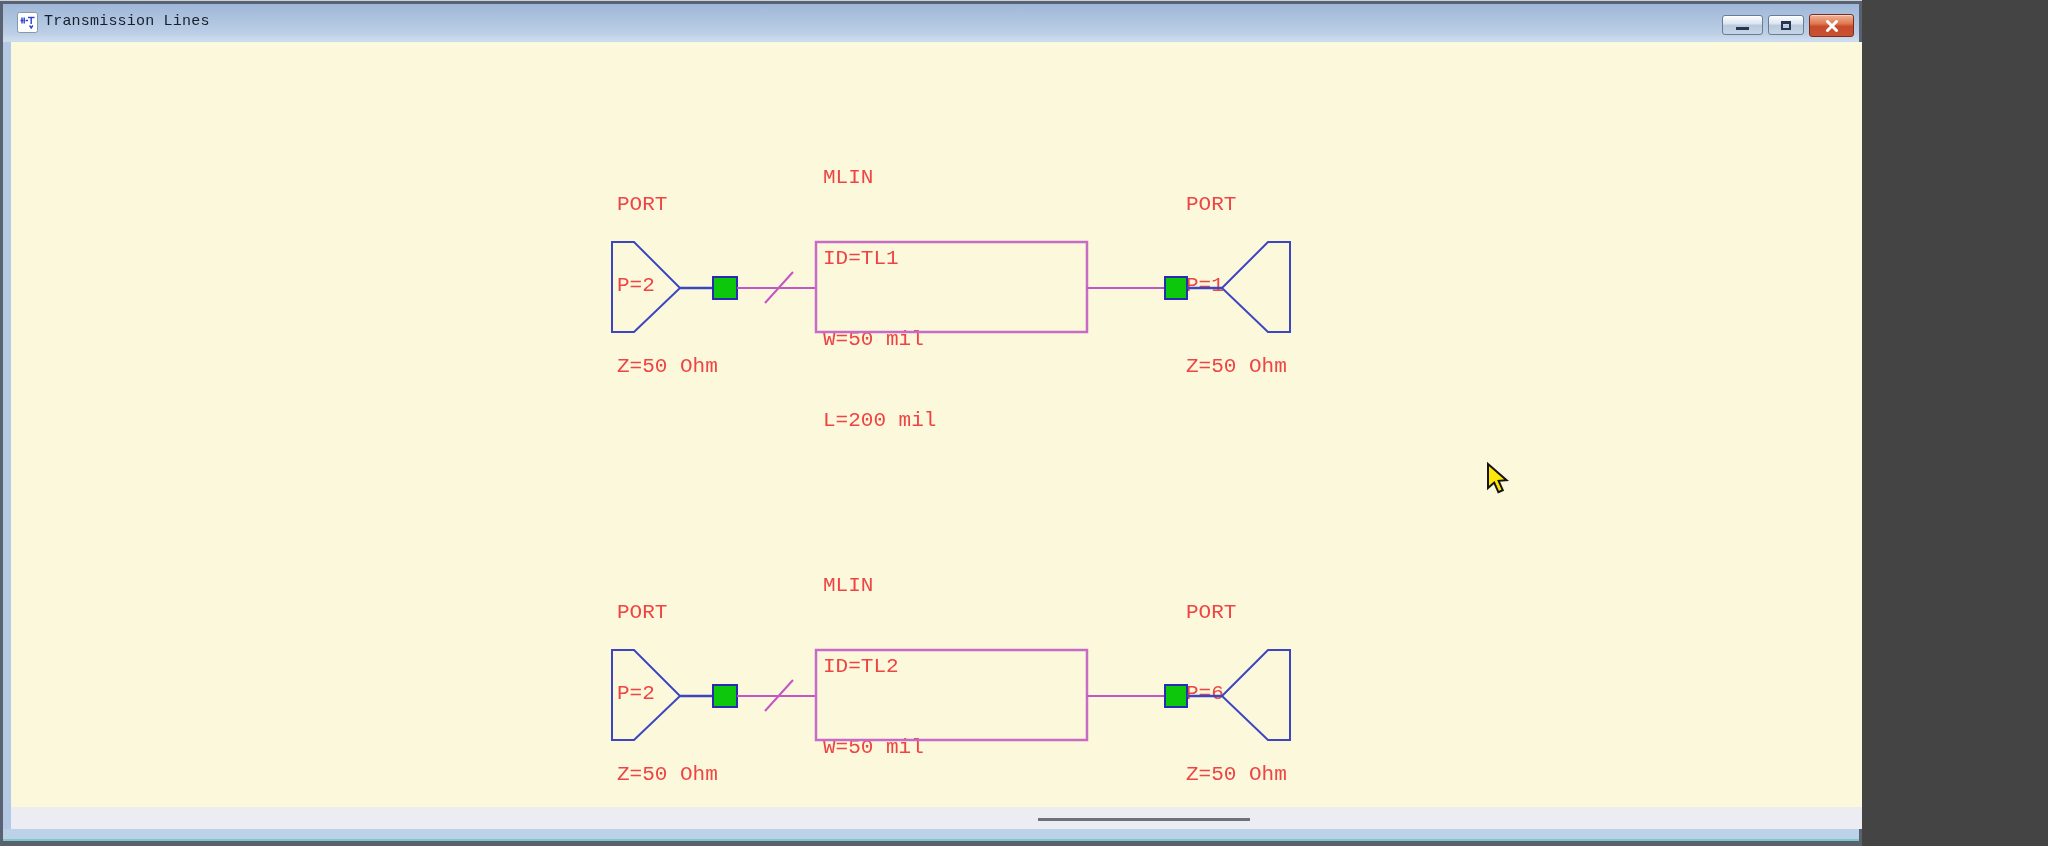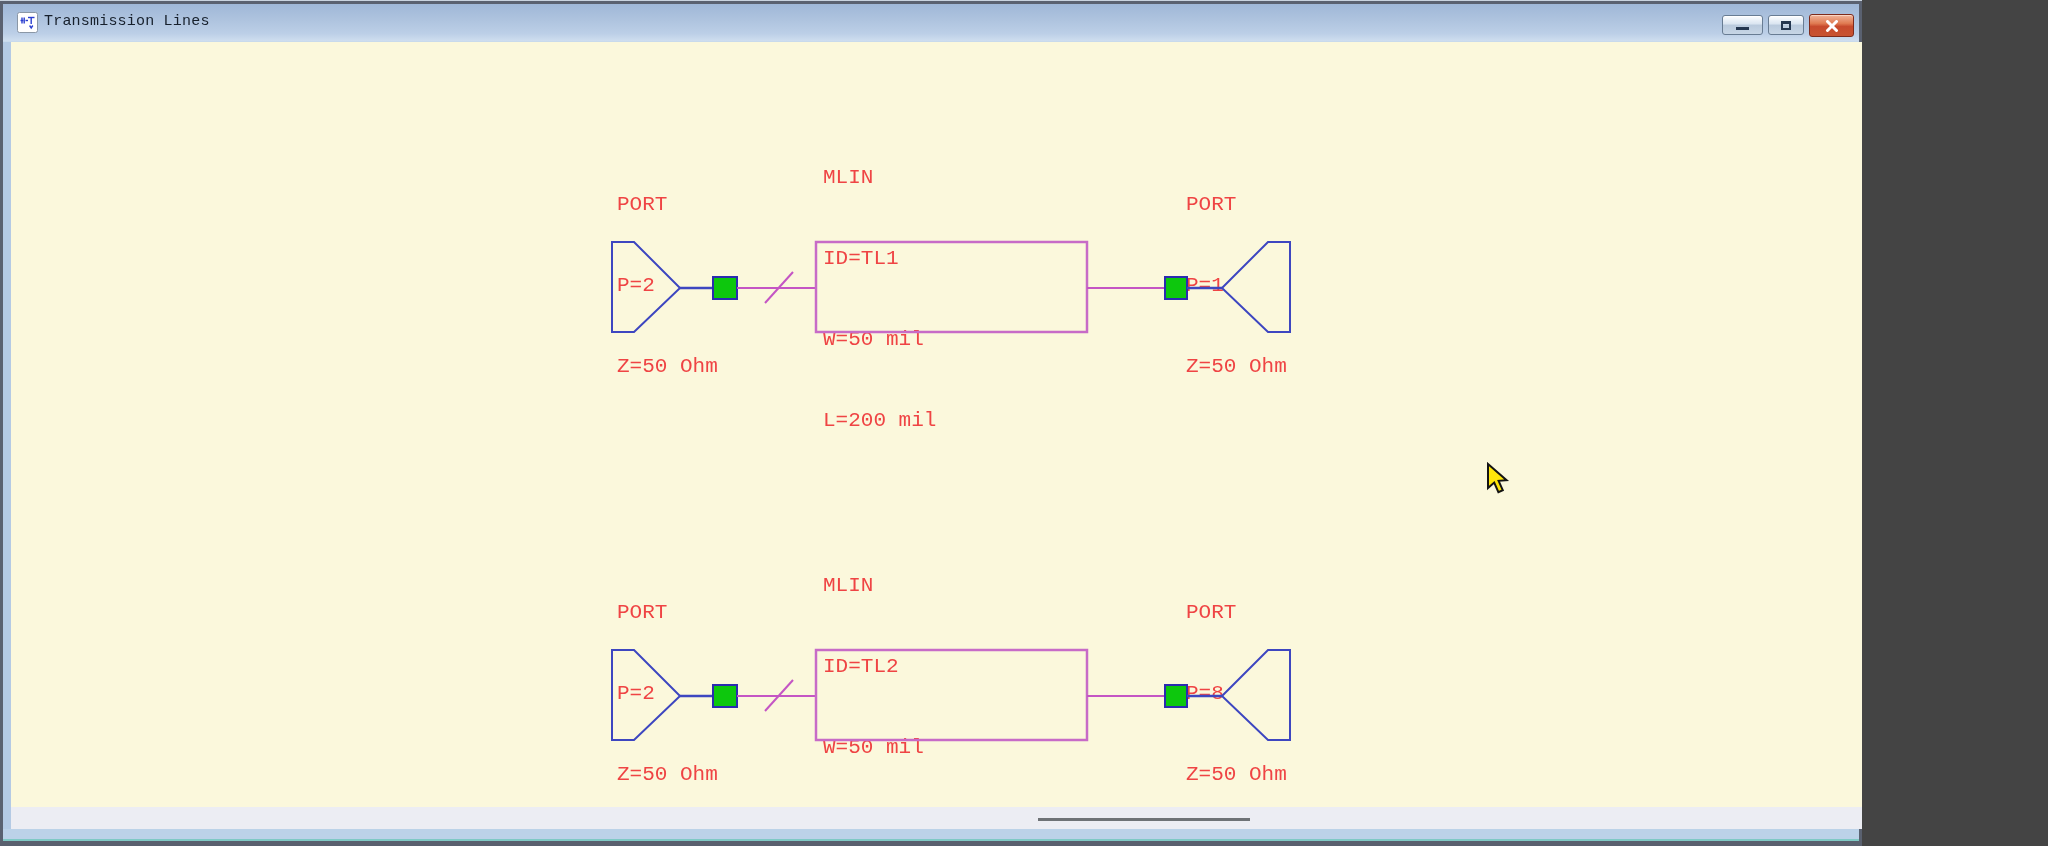--- a/index.html
+++ b/index.html
@@ -164,21 +164,21 @@
         <div>Z=50 Ohm</div>
       </div>
       <div class="tb center">
         <div>MLIN</div>
         <div>ID=TL2</div>
         <div>W=50 mil</div>
         
       </div>
       <div class="tb right">
         <div>PORT</div>
-        <div>P=8</div>
+        <div>P=6</div>
         <div>Z=50 Ohm</div>
       </div>
       <svg class="sym" width="712" height="240" viewBox="0 0 712 240">
         <polygon class="port-shape" points="22,142 44,142 90,188 44,232 22,232"></polygon>
         <line class="bwire" x1="90" y1="188" x2="123" y2="188"></line>
         <rect class="node" x="123" y="177" width="24" height="22"></rect>
         <line class="mwire" x1="147" y1="188" x2="226" y2="188"></line>
         <line class="mwire" x1="175" y1="203" x2="203" y2="172"></line>
         <rect class="mlin-rect" x="226" y="142" width="271" height="90"></rect>
         <line class="mwire" x1="497" y1="188" x2="575" y2="188"></line>

